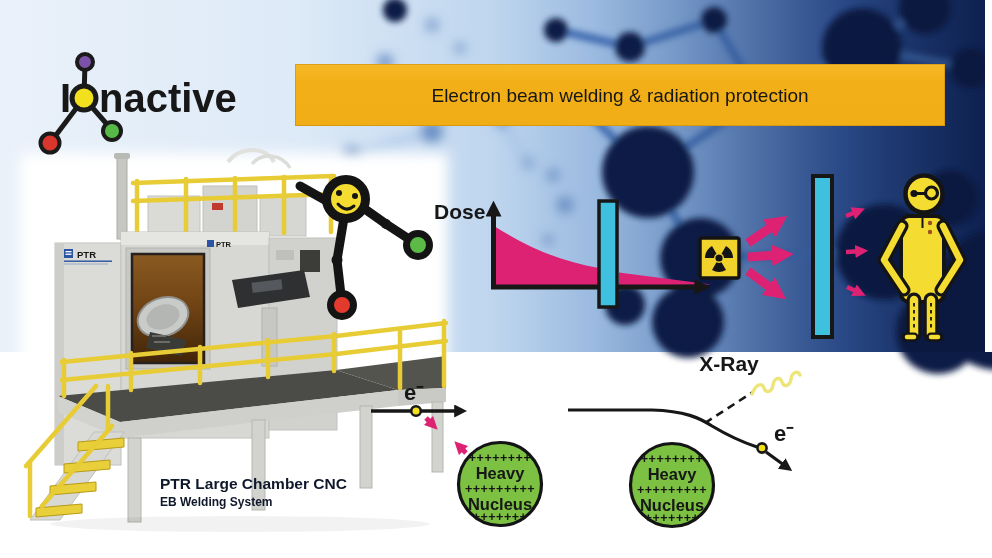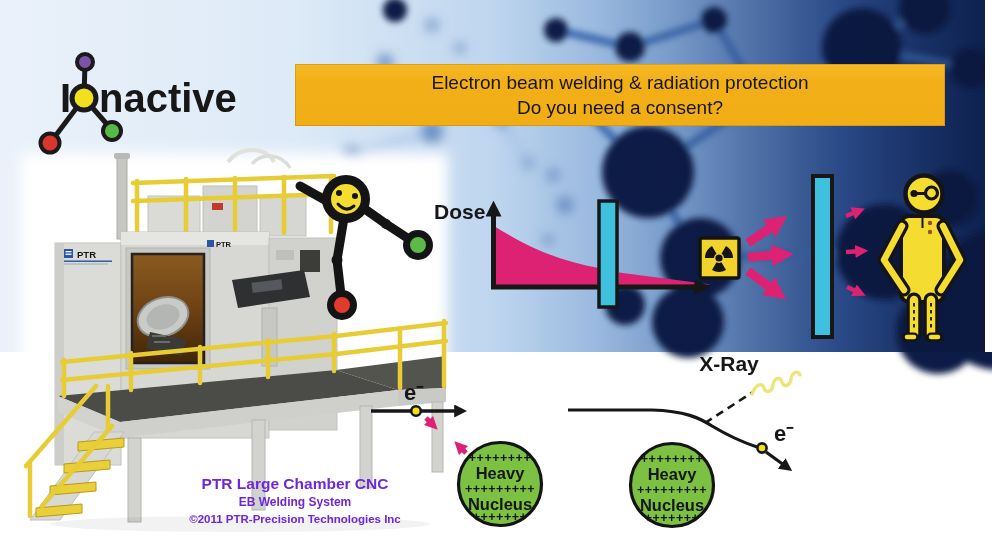--- a/index.html
+++ b/index.html
@@ -5,21 +5,21 @@
   html,body{margin:0;padding:0;background:#ffffff;}
   .stage{position:relative;width:992px;height:558px;overflow:hidden;background:#ffffff;
          font-family:"Liberation Sans",sans-serif;}
   .layer{position:absolute;left:0;top:0;width:992px;height:558px;}
   svg text{font-family:"Liberation Sans",sans-serif;fill:#171717;}
   .banner{position:absolute;left:295px;top:64px;width:650px;height:62px;
           background:linear-gradient(180deg,#F6BA28 0%,#F2AF17 30%,#F0AD15 100%);
           box-shadow:inset 0 0 0 1px rgba(176,118,0,.35);
           display:flex;flex-direction:column;justify-content:center;text-align:center;}
   .banner .l1,.banner .l2{font-weight:normal;font-size:19px;color:#161616;line-height:25px;}
-  .caption{position:absolute;left:160px;top:474px;width:270px;text-align:center;color:#6d28d9;}
+  .caption{position:absolute;left:160px;top:474px;width:270px;text-align:left;color:#0f172a;}
   .caption .c1{font-weight:bold;font-size:15.5px;line-height:19px;}
   .caption .c2{font-weight:bold;font-size:12px;line-height:19px;}
   .caption .c3{font-weight:bold;font-size:11.5px;line-height:15px;}
 </style>
 </head>
 <body>
 
 <div class="stage">
 
   <svg class="layer" viewBox="0 0 992 558">
@@ -219,21 +219,20 @@
     <circle cx="346" cy="199" r="19.5" fill="#F5DC30" stroke="#141414" stroke-width="9"></circle>
     <circle cx="339" cy="193" r="3" fill="#141414"></circle>
     <circle cx="355" cy="196" r="3" fill="#141414"></circle>
     <path d="M338,204 Q346,213 354,206" fill="none" stroke="#141414" stroke-width="3" stroke-linecap="round"></path>
     <circle cx="418" cy="245" r="11.5" fill="#5CBA47" stroke="#141414" stroke-width="7"></circle>
     <circle cx="342" cy="305" r="11.5" fill="#E23B2E" stroke="#141414" stroke-width="7"></circle>
   </svg>
 
   <div class="banner">
     <div class="l1">Electron beam welding &amp; radiation protection</div>
-    <div class="l2">Do you need a consent?</div>
   </div>
 
   <svg class="layer" viewBox="0 0 992 558">
     <g stroke="#1A1A1A" stroke-width="5">
       <line x1="85" y1="63" x2="84" y2="98"></line>
         <line x1="84" y1="98" x2="112" y2="130"></line>
       <line x1="84" y1="98" x2="50" y2="143"></line>
     </g>
     <circle cx="85" cy="62" r="8" fill="#7B52A8" stroke="#1A1A1A" stroke-width="4"></circle>
     <circle cx="84" cy="98" r="12" fill="#F2E01F" stroke="#1A1A1A" stroke-width="5"></circle>
@@ -344,16 +343,15 @@
       <text x="672" y="480" text-anchor="middle" font-size="16.5" font-weight="600" fill="#141414">Heavy</text>
       <text x="672" y="494" text-anchor="middle" font-size="12.5" font-weight="bold" letter-spacing="0.5" fill="#17350D">+++++++++</text>
       <text x="672" y="511" text-anchor="middle" font-size="16.5" font-weight="600" fill="#141414">Nucleus</text>
       <text x="672" y="522" text-anchor="middle" font-size="12.5" font-weight="bold" letter-spacing="0.5" fill="#17350D">+++++++</text>
     </g>
   </svg>
 
   <div class="caption">
     <div class="c1">PTR Large Chamber CNC</div>
     <div class="c2">EB Welding System</div>
-    <div class="c3">©2011 PTR-Precision Technologies Inc</div>
   </div>
 
 </div>
 
 </body></html>

